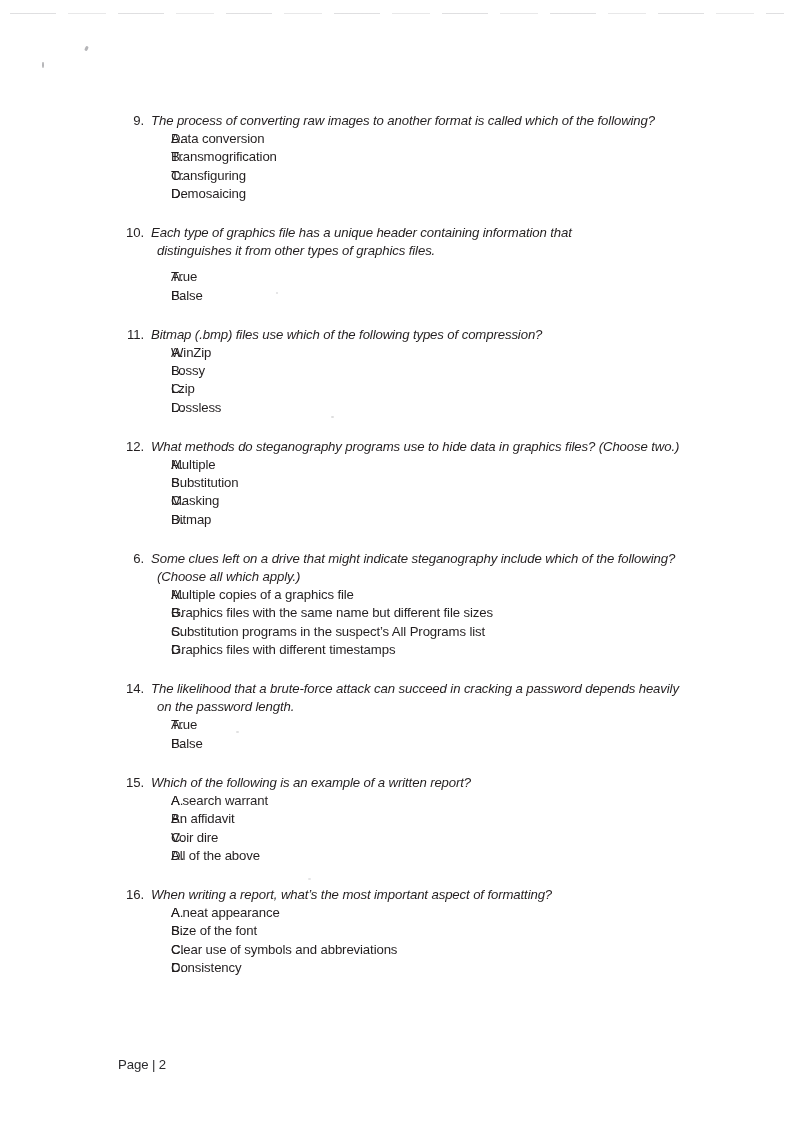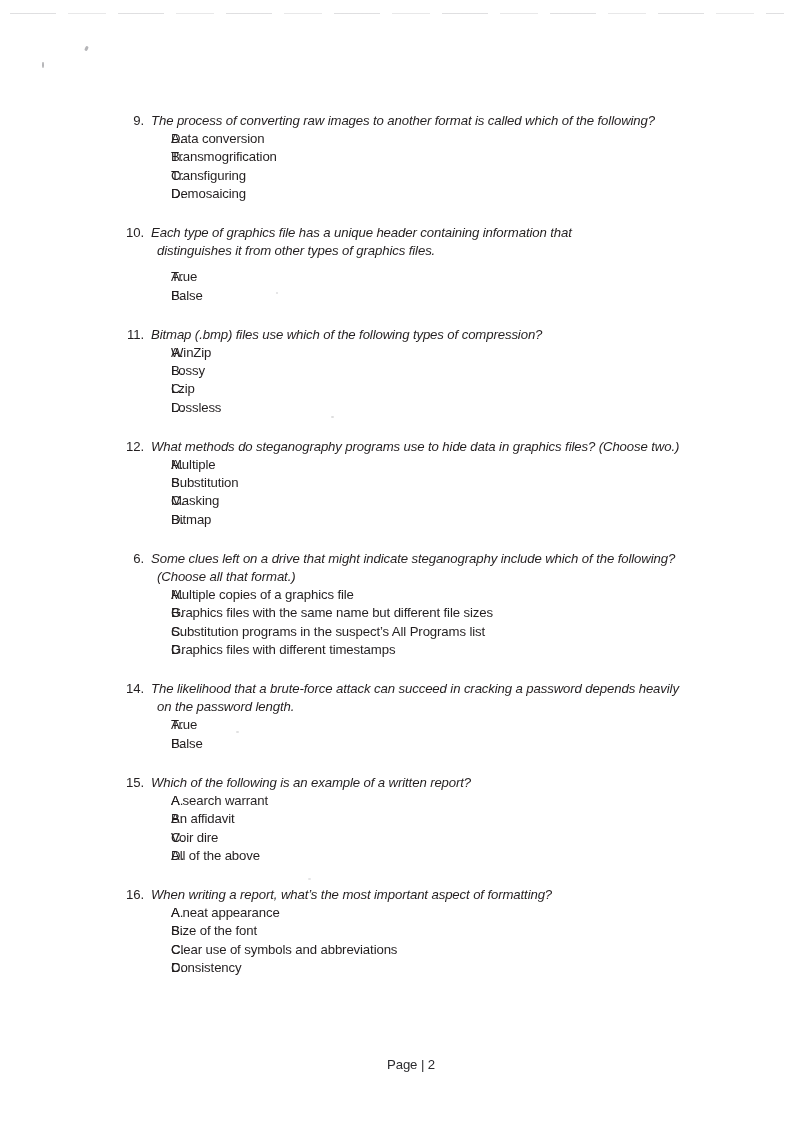--- a/index.html
+++ b/index.html
@@ -115,21 +115,21 @@
   }
 
   .gap-after-stem { height: 8px; }
   .block-gap { height: 21px; }
 
   .footer {
     position: absolute;
     left: 118px;
     top: 1056px;
     width: 586px;
-    text-align: center;
+    text-align: left;
     font-size: 13.2px;
     line-height: 18px;
     letter-spacing: -0.1px;
     color: #2b2b2e;
   }
 </style>
 </head>
 <body>
 
 <div class="page">
@@ -232,21 +232,21 @@
           <li class="opt">
             <span class="opt-letter">D.</span>
             <span class="opt-text">Bitmap</span>
           </li>
         </ul>
       </div>
       <div class="block-gap"></div>
       <div class="question-block">
         <div class="q-line">
           <span class="q-num">6.</span>
-          <span class="q-text"><span>Some clues left on a drive that might indicate steganography include which of the following?</span><span class="cont">(Choose all that format.)</span></span>
+          <span class="q-text"><span>Some clues left on a drive that might indicate steganography include which of the following?</span><span class="cont">(Choose all which apply.)</span></span>
         </div>
         <ul class="options">
           <li class="opt">
             <span class="opt-letter">A.</span>
             <span class="opt-text">Multiple copies of a graphics file</span>
           </li>
           <li class="opt">
             <span class="opt-letter">B.</span>
             <span class="opt-text">Graphics files with the same name but different file sizes</span>
           </li>

